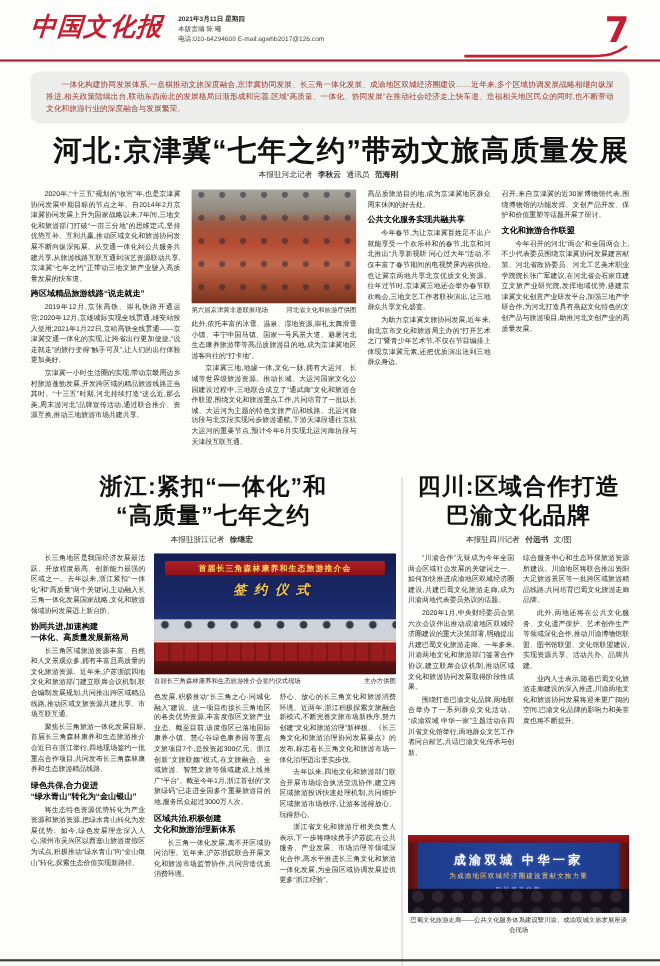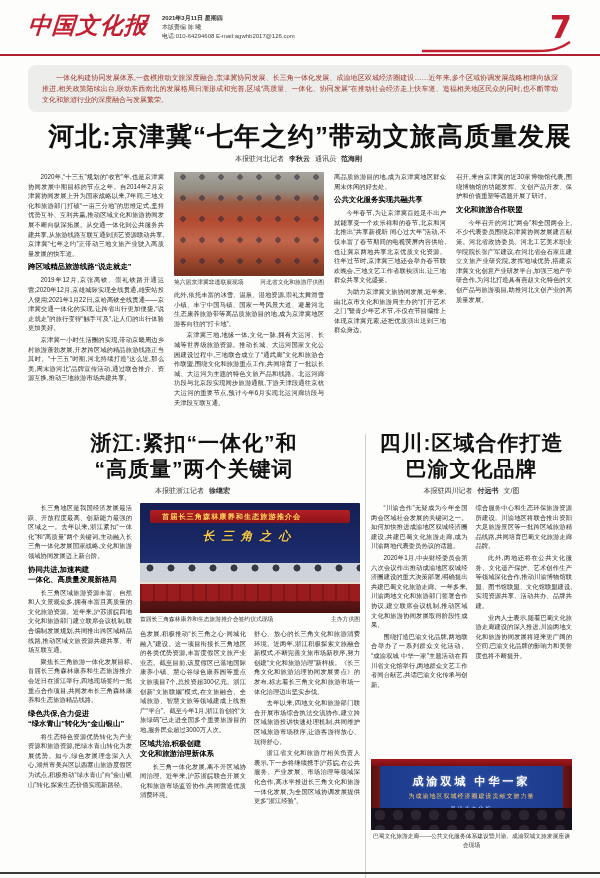--- a/index.html
+++ b/index.html
@@ -49,21 +49,21 @@
   .bottom{display:flex;margin:12px 28px 0 28px;}
   .zhejiang{width:332px;flex:none;}
   .vert-divider{width:1px;background:#cfcfcf;margin:4px 5px 10px 5px;}
   .sichuan{flex:1;}
   .zj-body{display:flex;gap:8px;margin-top:7px;height:392px;overflow:hidden;}
   .zj-c1{width:104px;flex:none;}
   .zj-right{flex:1;display:flex;flex-direction:column;}
   .photo-zj{width:100%;height:110px;display:flex;flex-direction:column;overflow:hidden;border-radius:1px;
             background:linear-gradient(180deg,#141f52 0%,#1b2a6b 46%,#273575 60%,#4a1b1f 82%,#5e1515 100%);}
   .zj-banner{margin:7px 10px 0 10px;background:linear-gradient(180deg,#b01f24,#8e1318);color:#ffd65e;
-             font-size:7.2px;font-weight:bold;text-align:left;line-height:13px;letter-spacing:1px;border-radius:2px;padding-left:12px;}
+             font-size:7.2px;font-weight:bold;text-align:center;line-height:13px;letter-spacing:1px;border-radius:2px;}
   .zj-script{color:#f4c64a;font-size:12px;font-weight:bold;font-style:italic;text-align:center;
              letter-spacing:7px;margin-top:5px;text-shadow:0 0 2px rgba(0,0,0,.4);}
   .zj-people{margin-top:auto;height:19px;background-color:#cdd3d9;
       background-image:radial-gradient(circle at 10px 5px,#343a46 3.2px,transparent 3.8px);background-size:21px 19px;}
   .zj-table{height:17px;background:#9b1c1c;border-top:2px solid #e8e0d4;
       background-image:repeating-linear-gradient(90deg,rgba(0,0,0,.18) 0 2px,transparent 2px 13px);}
   .zj-carpet{height:12px;background:linear-gradient(180deg,#5e1515,#47100f);}
   .zj-right-cols{display:flex;gap:8px;margin-top:5px;flex:1;overflow:hidden;}
   .zj-right-cols .col{flex:1;}
   .sc-cols{display:flex;gap:8px;margin-top:7px;height:252px;overflow:hidden;}
@@ -146,21 +146,21 @@
         <p>今年召开的河北“两会”和全国两会上,不少代表委员围绕京津冀协同发展建言献策。河北省政协委员、河北工艺美术职业学院院长张广军建议,在河北省会石家庄建立文旅产业研究院,发挥地域优势,搭建京津冀文化创意产业研发平台,加强三地产学研合作,为河北打造具有燕赵文化特色的文创产品与旅游项目,助推河北文创产业的高质量发展。</p>
       </div>
     </div>
   </section>
 
   <div class="bottom">
 
     <section class="zhejiang">
       <h2 class="headline2">
         <span style="display:block">浙江:紧扣“一体化”和</span>
-        <span style="display:block">“高质量”两个关键词</span>
+        <span style="display:block">“高质量”七年之约</span>
       </h2>
       <div class="byline">
         <span>本报驻浙江记者</span>
         <b>徐继宏</b>
       </div>
       <div class="zj-body">
         <div class="col zj-c1">
           <p>长三角地区是我国经济发展最活跃、开放程度最高、创新能力最强的区域之一。去年以来,浙江紧扣“一体化”和“高质量”两个关键词,主动融入长三角一体化发展国家战略,文化和旅游领域协同发展迈上新台阶。</p>
           <h3 class="subhead">
             <span>协同共进,加速构建</span>
@@ -171,21 +171,21 @@
           <h3 class="subhead">
             <span>绿色共保,合力促进</span>
             <span>“绿水青山”转化为“金山银山”</span>
           </h3>
           <p>将生态特色资源优势转化为产业资源和旅游资源,把绿水青山转化为发展优势。如今,绿色发展理念深入人心,湖州市吴兴区以西塞山旅游度假区为试点,积极推动“绿水青山”向“金山银山”转化,探索生态价值实现新路径。</p>
         </div>
         <div class="zj-right">
           <figure>
             <div class="photo-zj">
               <div class="zj-banner">首届长三角森林康养和生态旅游推介会</div>
-              <div class="zj-script">长三角之心</div>
+              <div class="zj-script">签约仪式</div>
               <div class="zj-people"></div>
               <div class="zj-table"></div>
               <div class="zj-carpet"></div>
             </div>
             <figcaption class="caption-row">
               <span>首届长三角森林康养和生态旅游推介会签约仪式现场</span>
               <span>主办方供图</span>
             </figcaption>
           </figure>
           <div class="zj-right-cols">

